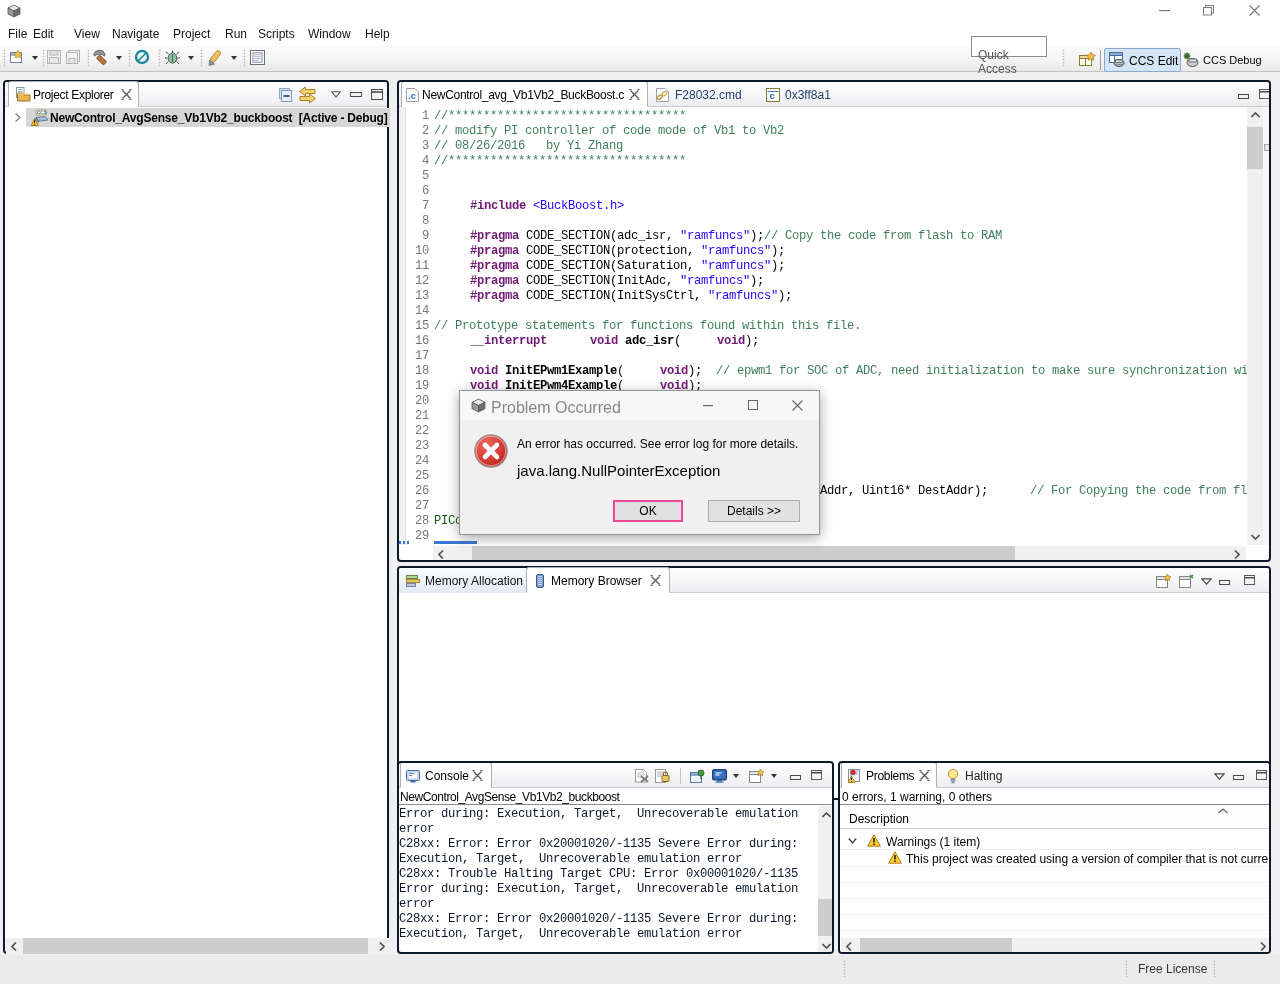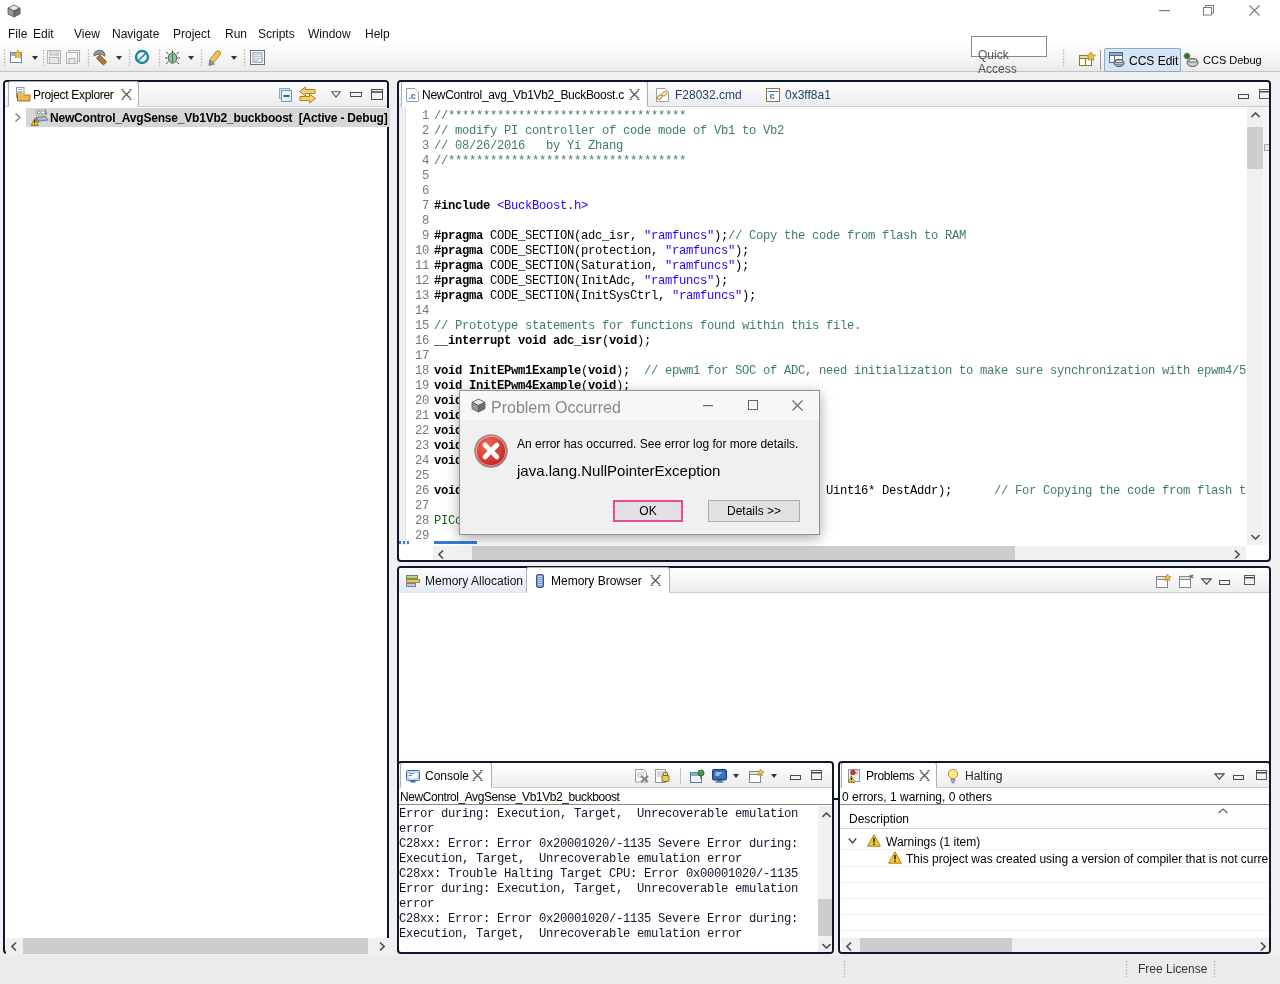--- a/index.html
+++ b/index.html
@@ -23,21 +23,21 @@
 .itab { position:absolute; top:0; height:25px; }
 .tlab { position:absolute; top:6px; font-size:12px; color:#000; white-space:nowrap; }
 .tx { position:absolute; top:7px; width:11px; height:11px; }
 .vmin { position:absolute; width:11px; height:9px; }
 .vmax { position:absolute; width:11px; height:10px; }
 .vdd { position:absolute; }
 
 .sb { position:absolute; background:#f0f0f0; }
 .sbthumb { position:absolute; background:#cdcdcd; }
 
-.k { color:#000000; font-weight:bold; }
+.k { color:#701a75; font-weight:bold;margin-left:36px; }
 .c { color:#3f7f5f; }
 .s { color:#2a00ff; }
 .fn { font-weight:bold; }
 .ty { color:#1c5c1c; }
 #statusbar { left:0; top:955px; width:1280px; height:29px; background:#ebebeb; }
 
 #dlg { left:459px; top:390px; width:361px; height:145px; background:#f0f0f0; border:1px solid #8f9498; box-shadow:0 3px 12px rgba(0,0,0,0.35); }
 .btn { position:absolute; top:109px; height:22px; background:#e1e1e1; border:1px solid #adadad; font-size:12px; text-align:center; line-height:20px; }
 </style>
 </head>

